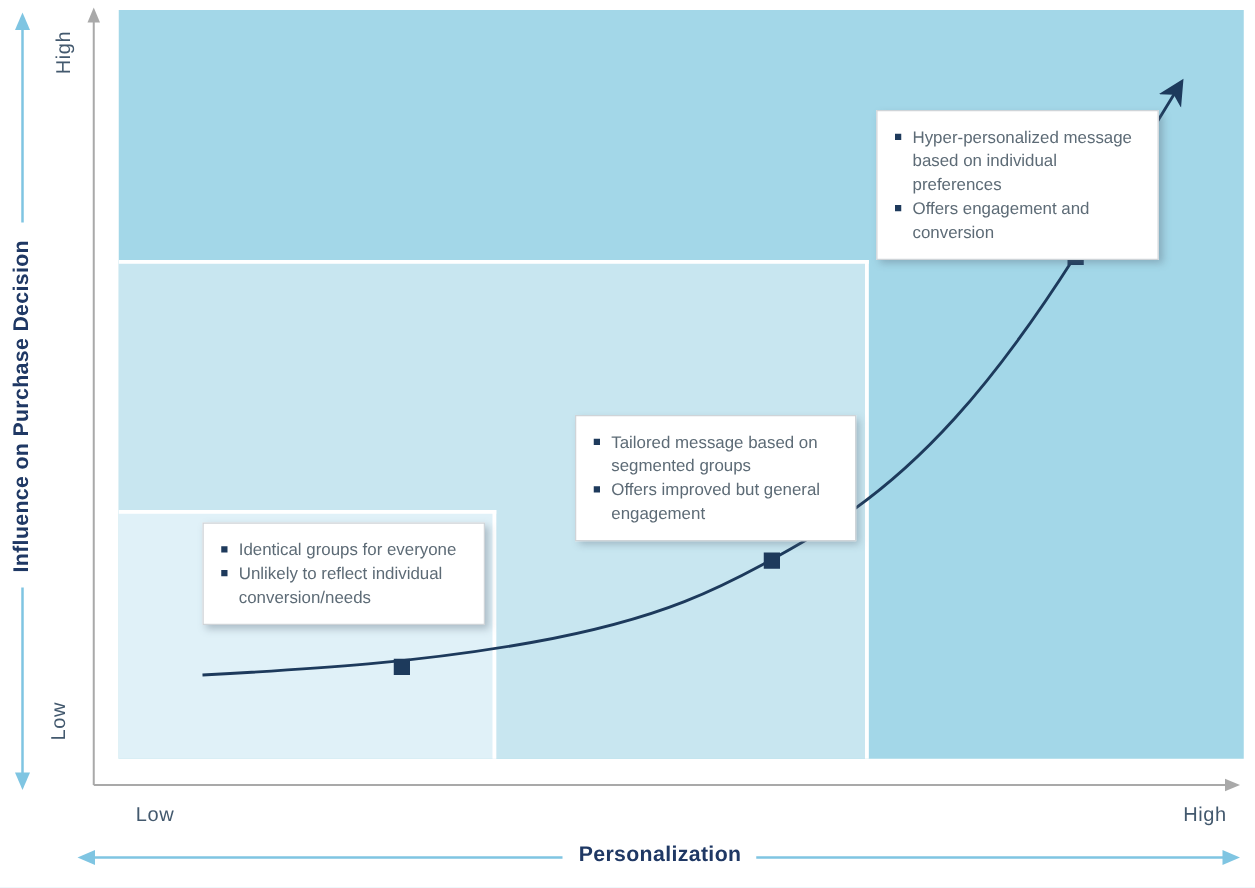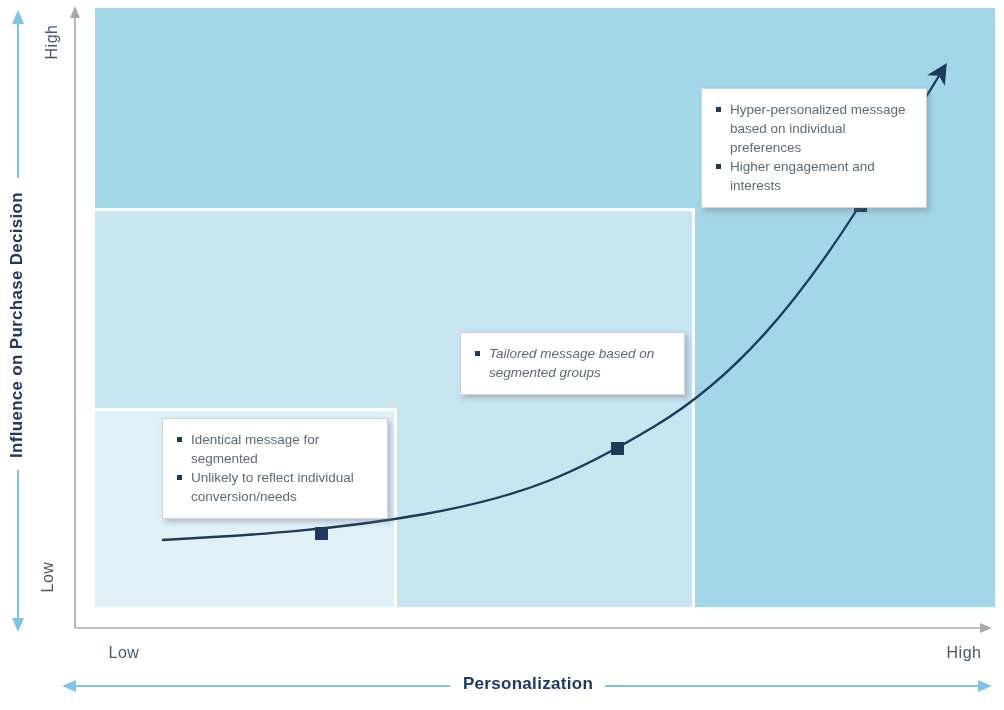--- a/index.html
+++ b/index.html
@@ -69,35 +69,36 @@
     </g>
 
     <path d="M162,540 C255,535 335,530 425,514 C525,496 575,474 655,426 C735,378 797,304 860,205 L945,66" fill="none" stroke="#1d3a5c" stroke-width="2.3" marker-end="url(#ah-navy)"></path>
     <rect x="315" y="527" width="13" height="13" fill="#1d3a5c"></rect>
     <rect x="611" y="442" width="13" height="13" fill="#1d3a5c"></rect>
     <rect x="854" y="199" width="13" height="13" fill="#1d3a5c"></rect>
   </svg>
 
   <div class="callout" style="left:162px; top:418px; width:226px;">
     <ul>
-      <li>Identical message for segmented</li>
+      <li>Identical groups for everyone</li>
       <li>Unlikely to reflect individual conversion/needs</li>
     </ul>
   </div>
 
-  <div class="callout" style="left:460px; top:332px; width:225px;font-style:italic;">
+  <div class="callout" style="left:460px; top:332px; width:225px;">
     <ul>
       <li>Tailored message based on segmented groups</li>
+      <li>Offers improved but general engagement</li>
     </ul>
   </div>
 
   <div class="callout" style="left:701px; top:88px; width:226px;">
     <ul>
       <li>Hyper-personalized message based on individual preferences</li>
-      <li>Higher engagement and interests</li>
+      <li>Offers engagement and conversion</li>
     </ul>
   </div>
 
   <div class="lbl axis-title rot" style="left:17px; top:325px;">Influence on Purchase Decision</div>
   <div class="lbl tick rot" style="left:52px; top:42px;">High</div>
   <div class="lbl tick rot" style="left:48px; top:577px;">Low</div>
   <div class="lbl tick ctr" style="left:124px; top:653px;">Low</div>
   <div class="lbl tick ctr" style="left:964px; top:653px;">High</div>
   <div class="lbl axis-title ctr" style="left:528px; top:684px;">Personalization</div>
 

